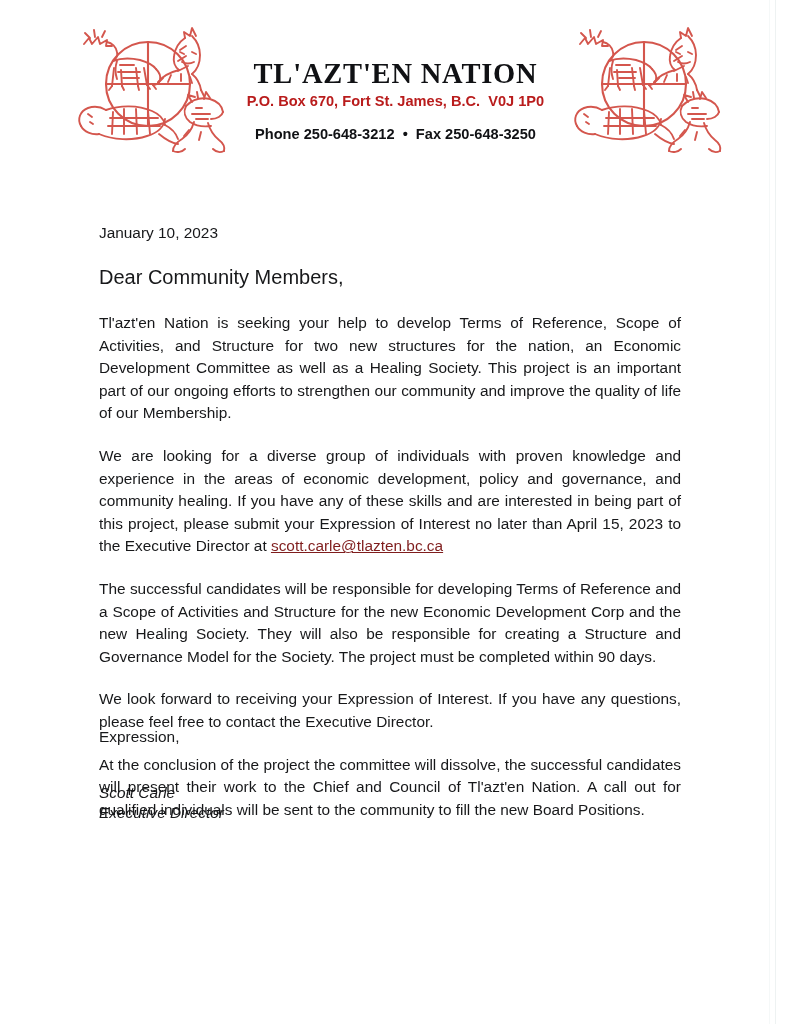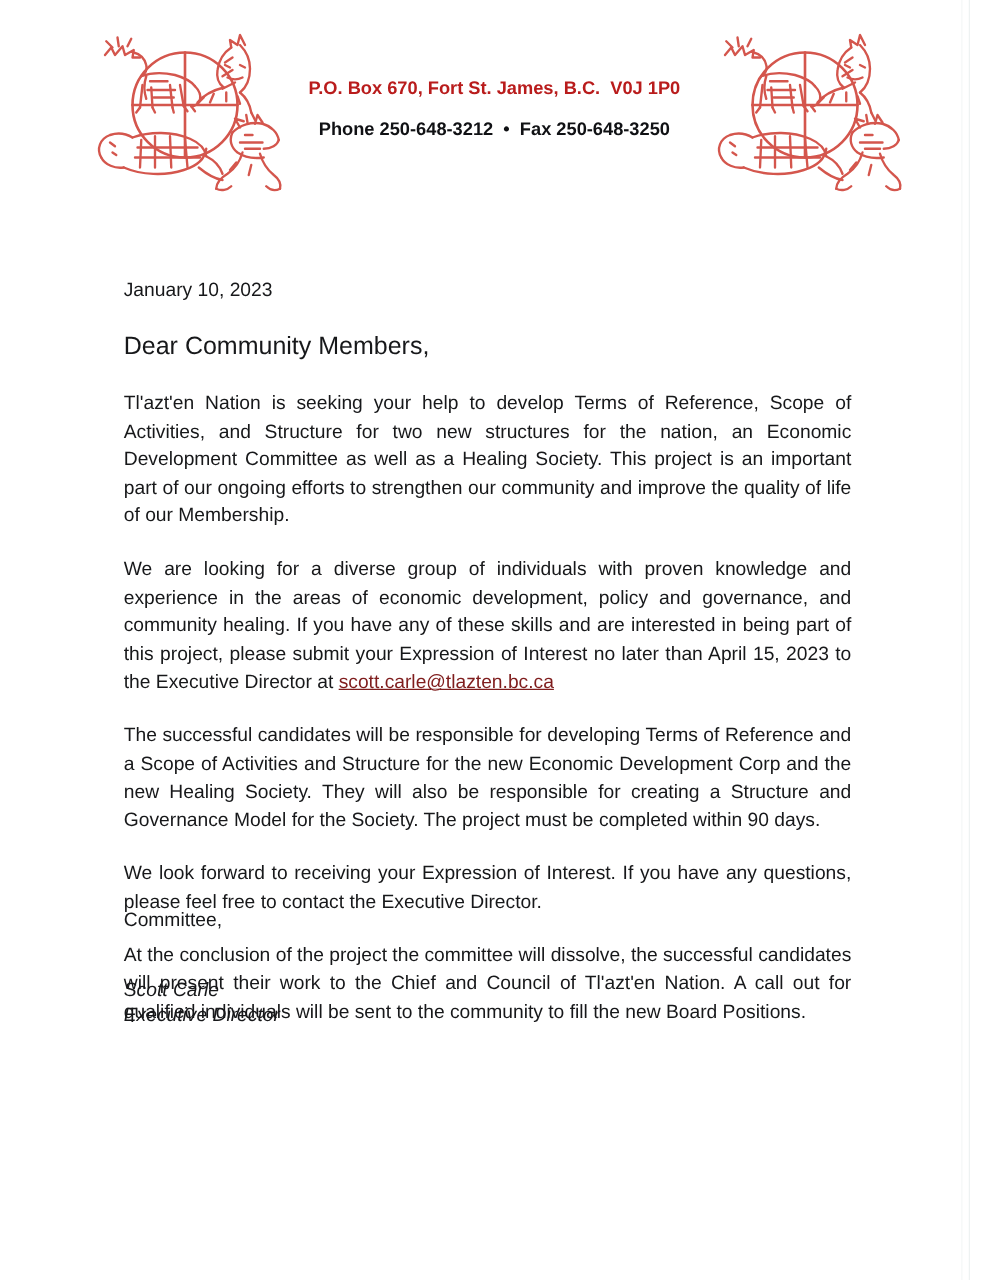--- a/index.html
+++ b/index.html
@@ -199,20 +199,21 @@
           <path d="M105 129 c4 2 9 1 12 -2"></path>
           <path d="M140 101 c2 7 6 13 11 17 c4 3 6 7 5 11"></path>
           <path d="M156 129 c-4 2 -8 1 -11 -2"></path>
           <path d="M128 86 l6 0 M124 92 l18 0 M128 97 l12 0"></path>
           <path d="M121 108 l-5 6 M133 110 l-2 8"></path>
         </g>
       </svg>
     </div>
 
     <div class="masthead">
+      <div class="org-name">TL'AZT'EN NATION</div>
       <div class="org-addr">P.O. Box 670, Fort St. James, B.C.  V0J 1P0</div>
       <div class="org-phone">Phone 250-648-3212  •  Fax 250-648-3250</div>
     </div>
 
     <div class="crest">
       <svg viewBox="0 0 160 132" xmlns="http://www.w3.org/2000/svg" fill="none" stroke="#d4564d" stroke-width="2.1" stroke-linecap="round" stroke-linejoin="round">
         <circle cx="80" cy="62" r="42"></circle>
         <line x1="80" y1="20" x2="80" y2="104"></line>
         <line x1="38" y1="62" x2="122" y2="62"></line>
 
@@ -281,18 +282,18 @@
     <p class="para"><span>We are looking for a diverse group of individuals with proven knowledge and experience in the areas of economic development, policy and governance, and community healing. If you have any of these skills and are interested in being part of this project, please submit your Expression of Interest no later than April 15, 2023 to the Executive Director at </span><a class="email-link" href="#">scott.carle@tlazten.bc.ca</a></p>
 
     <p class="para">The successful candidates will be responsible for developing Terms of Reference and a Scope of Activities and Structure for the new Economic Development Corp and the new Healing Society. They will also be responsible for creating a Structure and Governance Model for the Society. The project must be completed within 90 days.</p>
 
     <p class="para">We look forward to receiving your Expression of Interest. If you have any questions, please feel free to contact the Executive Director.</p>
 
     <p class="para">At the conclusion of the project the committee will dissolve, the successful candidates will present their work to the Chief and Council of Tl'azt'en Nation. A call out for qualified individuals will be sent to the community to fill the new Board Positions.</p>
   </div>
 
   <div class="closing">
-    <div class="sincerely">Committee,</div>
+    <div class="sincerely">Expression,</div>
     <div class="sig-name">Scott Carle</div>
     <div class="sig-title">Executive Director</div>
   </div>
 
 </div>
 
 </body></html>

